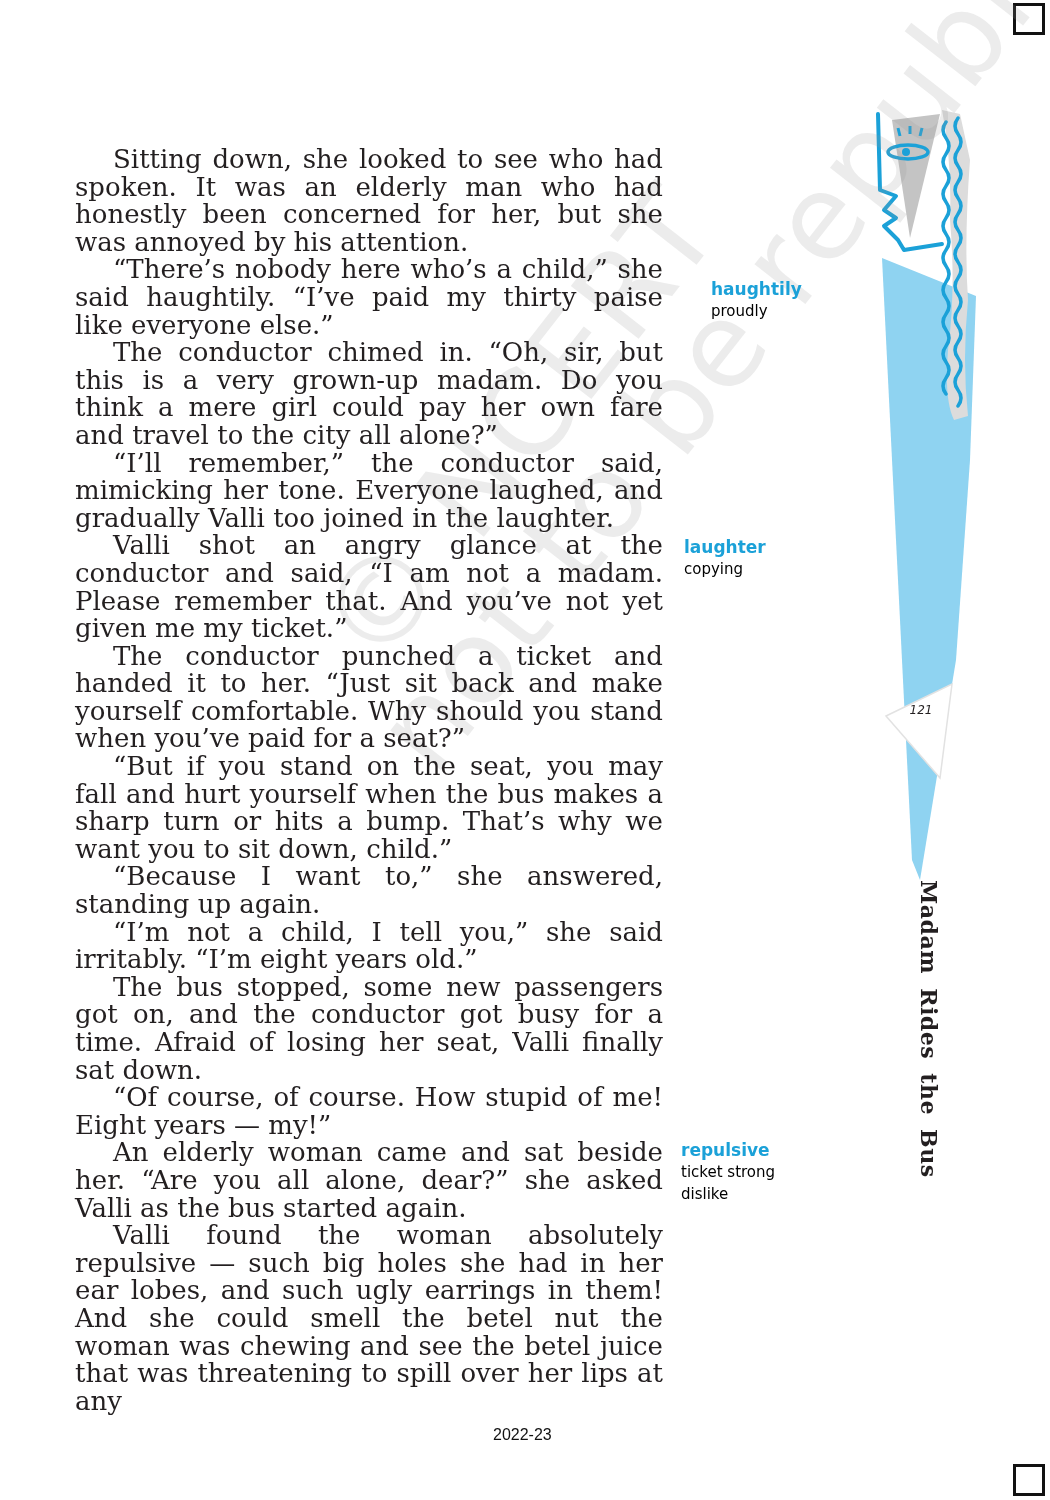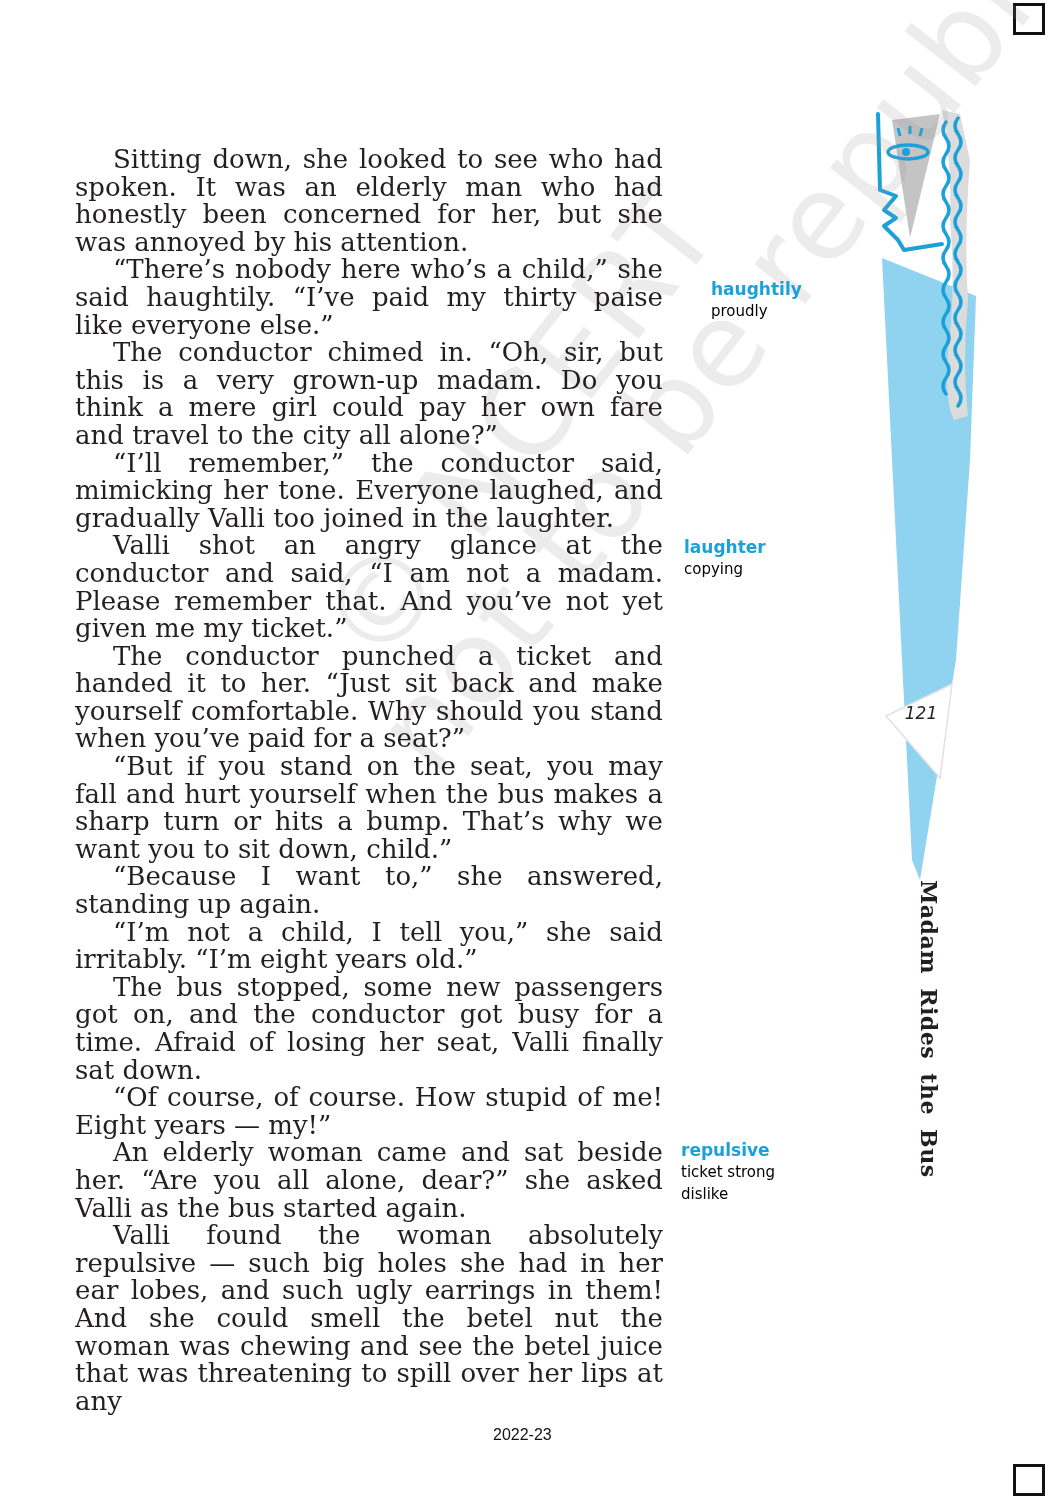--- a/index.html
+++ b/index.html
@@ -15,21 +15,21 @@
     .glossary-entry { position: absolute; left: 681px; font-family: "DejaVu Sans", sans-serif; z-index: 2; }
     .glossary-word { color: #1ba1d8; font-weight: bold; font-size: 17px; line-height: 22px; }
     .glossary-meaning { color: #000000; font-size: 15px; line-height: 22px; width: 140px; }
 
     .watermark { position: absolute; left: 90px; top: 700px; width: 1000px; transform: rotate(-52deg); transform-origin: 0 0; z-index: 1; font-family: "DejaVu Sans", sans-serif; color: rgba(150,150,150,0.18); pointer-events: none; }
     .watermark-line1 { position: absolute; left: 200px; top: 100px; font-size: 118px; white-space: nowrap; letter-spacing: 2px; }
     .watermark-line2 { position: absolute; left: 150px; top: 210px; font-size: 118px; white-space: nowrap; letter-spacing: 2px; }
 
     .side-art { position: absolute; left: 860px; top: 100px; width: 130px; height: 800px; z-index: 0; }
 
-    .page-number { position: absolute; left: 900px; top: 703px; width: 42px; text-align: center; font-family: "DejaVu Sans", sans-serif; font-style: italic; font-size: 17px; z-index: 3; }
+    .page-number { position: absolute; left: 900px; top: 703px; width: 42px; text-align: center; font-family: "DejaVu Sans", sans-serif; font-style: italic; font-size: 12px; z-index: 3; }
 
     .chapter-title { position: absolute; left: 890px; top: 880px; width: 60px; height: 220px; z-index: 2; }
     .chapter-title span { position: absolute; left: 0; top: 0; transform: rotate(90deg); transform-origin: 0 0; left: 52px; white-space: nowrap; font-family: "DejaVu Serif", serif; font-weight: bold; font-size: 22px; letter-spacing: 0.5px; color: #231f20; word-spacing: 6px; }
 
     .year-label { position: absolute; left: 493px; top: 1386px; font-family: "Liberation Sans", sans-serif; font-size: 16px; color: #111; margin-top: 40px; }
   </style>
 </head>
 <body>
 
 <div class="corner-mark corner-top"></div>

